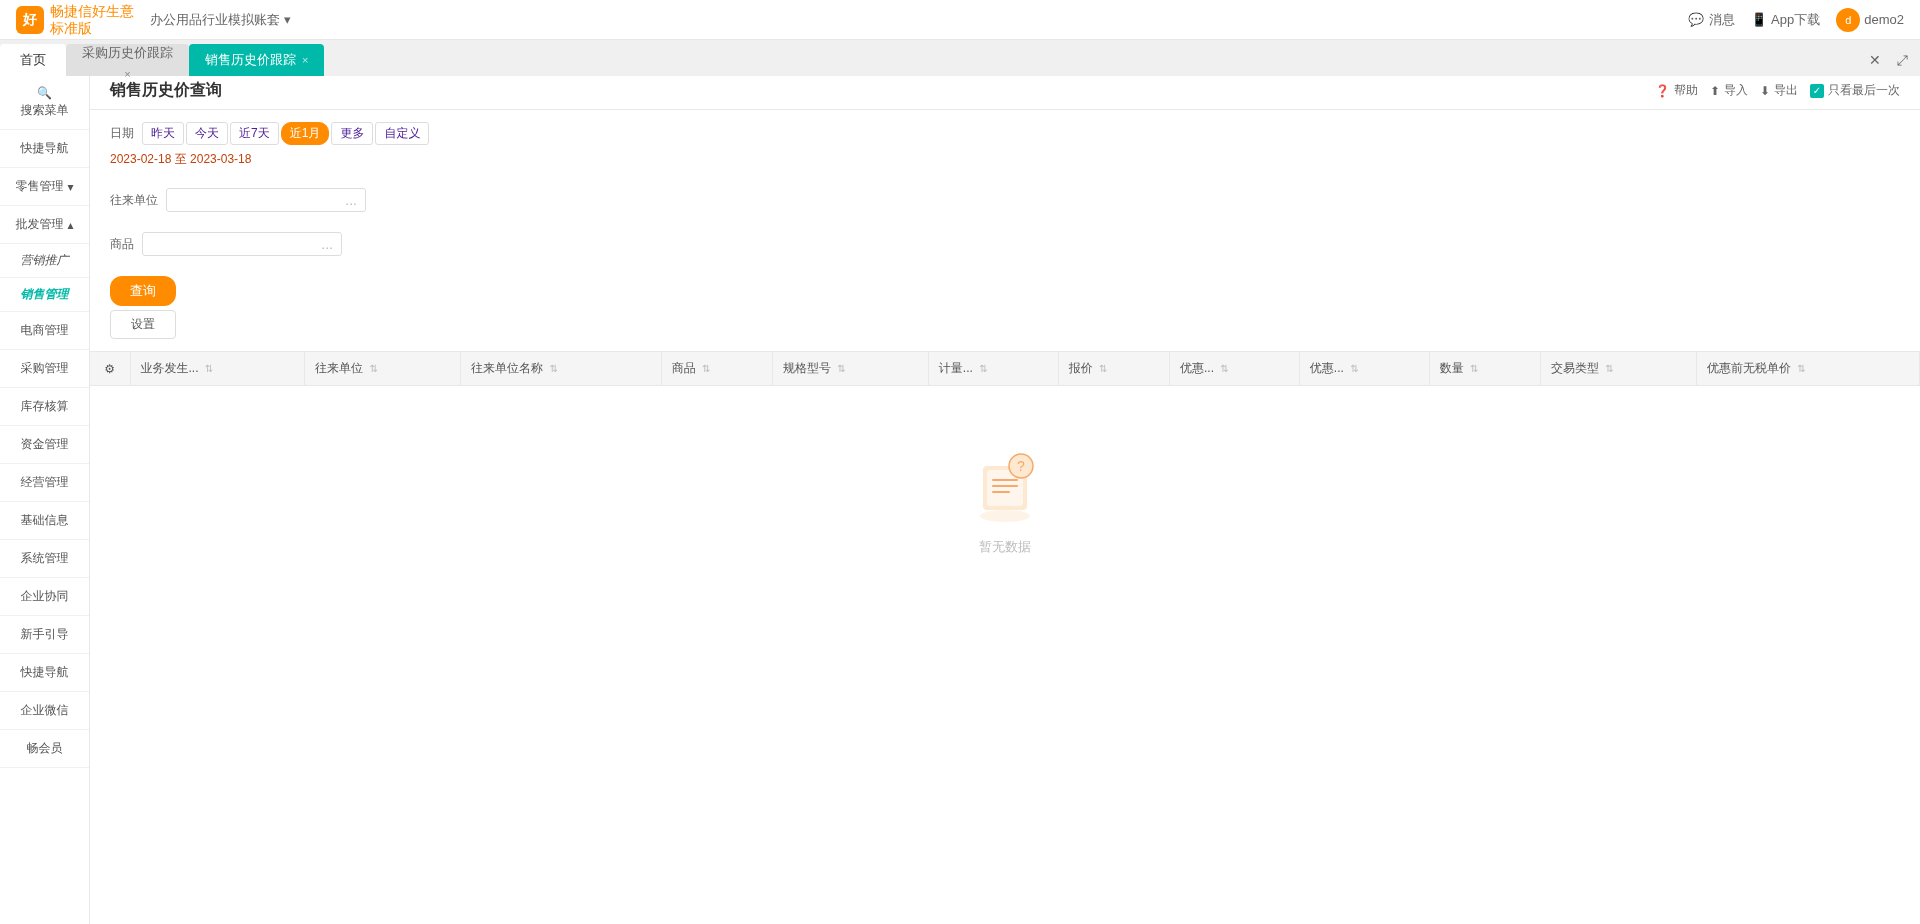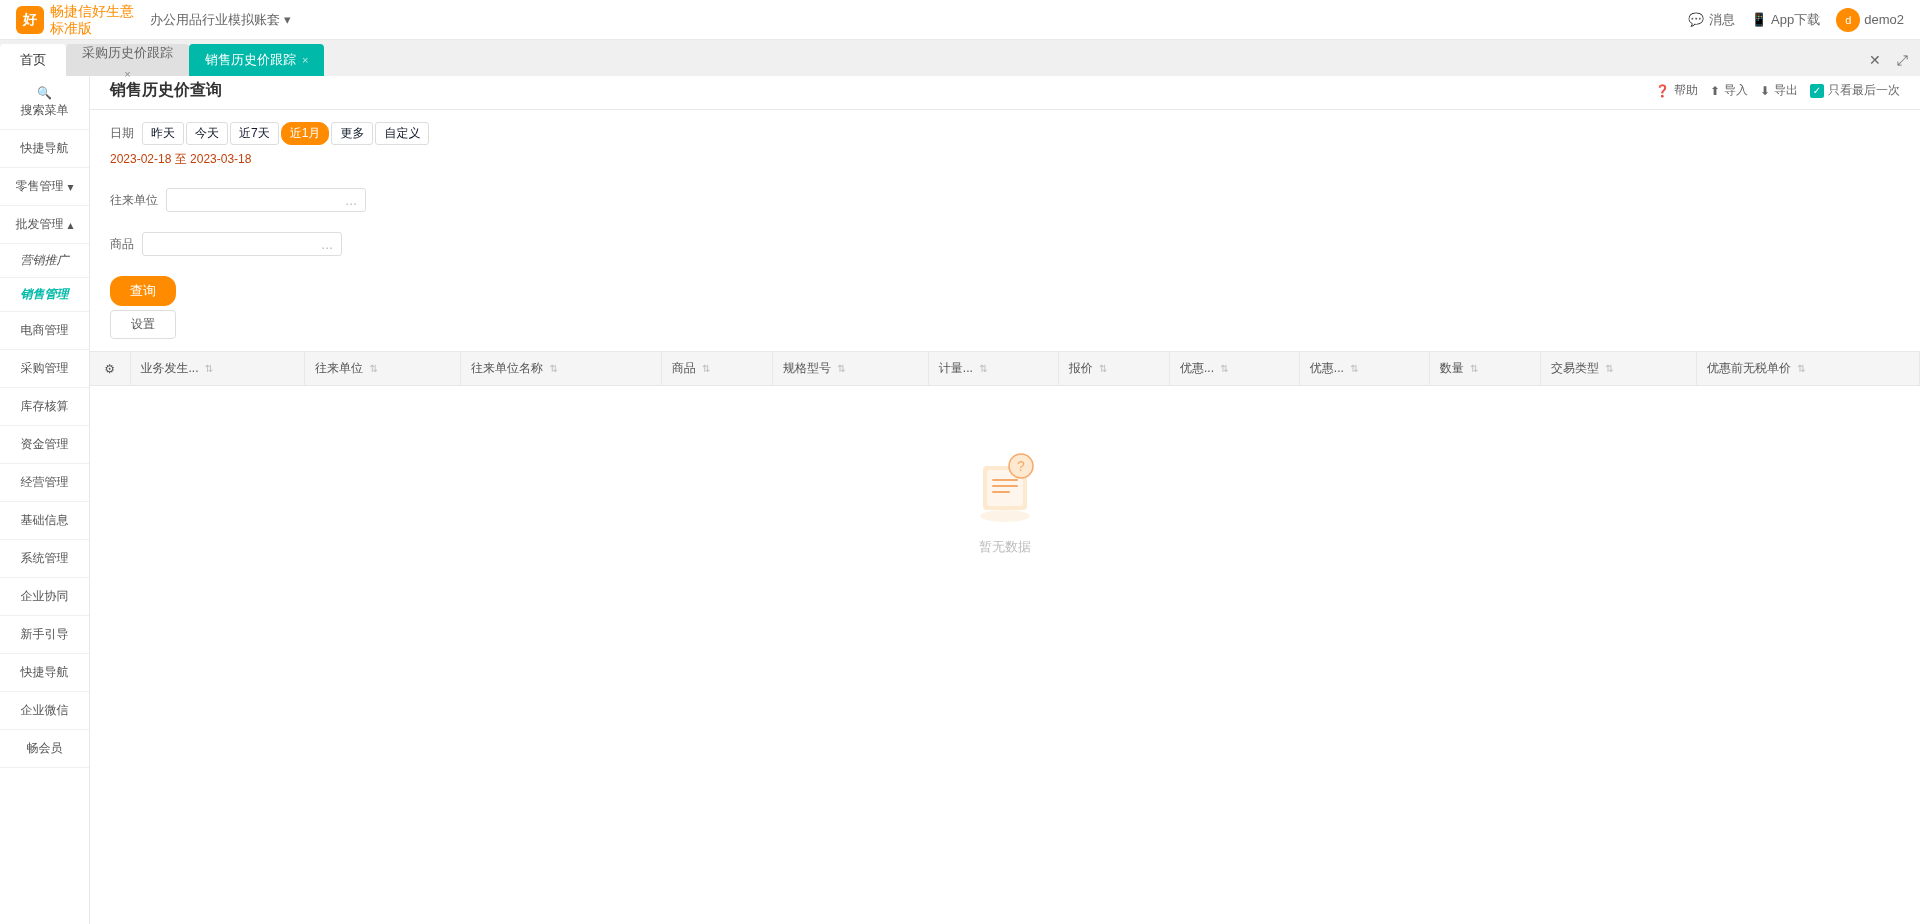--- a/index.html
+++ b/index.html
@@ -130,21 +130,21 @@
       padding: 12px 20px;
       display: flex;
       align-items: center;
       gap: 20px;
       border-bottom: 1px solid #e8e8e8;
       flex-wrap: wrap;
     }
     .filter-group { display: flex; align-items: center; gap: 8px; }
     .filter-label { color: #666; font-size: 12px; white-space: nowrap; }
     .date-btns { display: flex; align-items: center; gap: 2px; }
-    .date-btn { padding: 2px 8px; border: 1px solid #ddd; background: #fff; cursor: pointer; font-size: 12px; color: #0f172a; border-radius: 3px; }
+    .date-btn { padding: 2px 8px; border: 1px solid #ddd; background: #fff; cursor: pointer; font-size: 12px; color: #4c1d95; border-radius: 3px; }
     .date-btn.active { background: #ff8c00; color: #fff; border-color: #ff8c00; border-radius: 10px; }
     .date-range { font-size: 12px; color: #c2410c; margin-top: 2px; }
     .filter-input-wrapper { display: flex; align-items: center; border: 1px solid #ddd; border-radius: 3px; padding: 3px 8px; min-width: 200px; background: #fff; }
     .filter-input { border: none; outline: none; font-size: 12px; flex: 1; color: #333; background: transparent; }
     .filter-dots { color: #bbb; font-size: 14px; cursor: pointer; }
     .query-btn { background: #ff8c00; color: #fff; border: none; border-radius: 12px; padding: 6px 20px; font-size: 13px; cursor: pointer; }
     .settings-btn { background: #fff; color: #555; border: 1px solid #ddd; border-radius: 4px; padding: 5px 16px; font-size: 12px; cursor: pointer; }
     .filter-row { display: flex; align-items: flex-start; gap: 20px; flex-direction: column; }
     .date-filter { display: flex; flex-direction: column; gap: 4px; }
 

